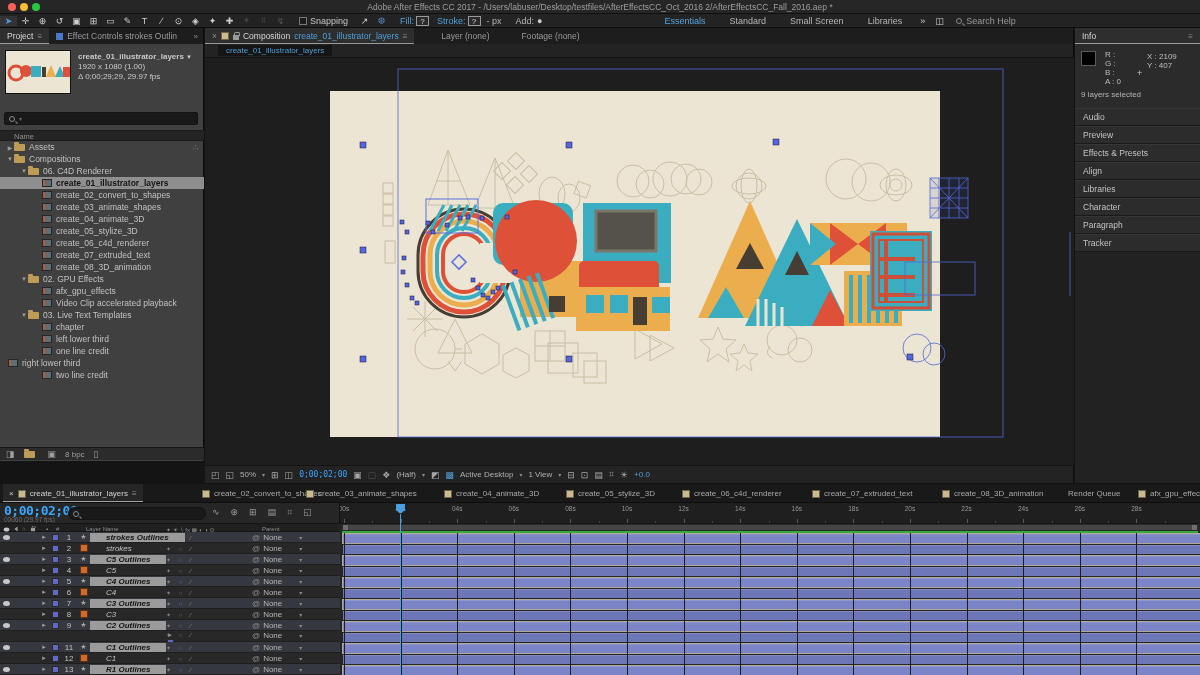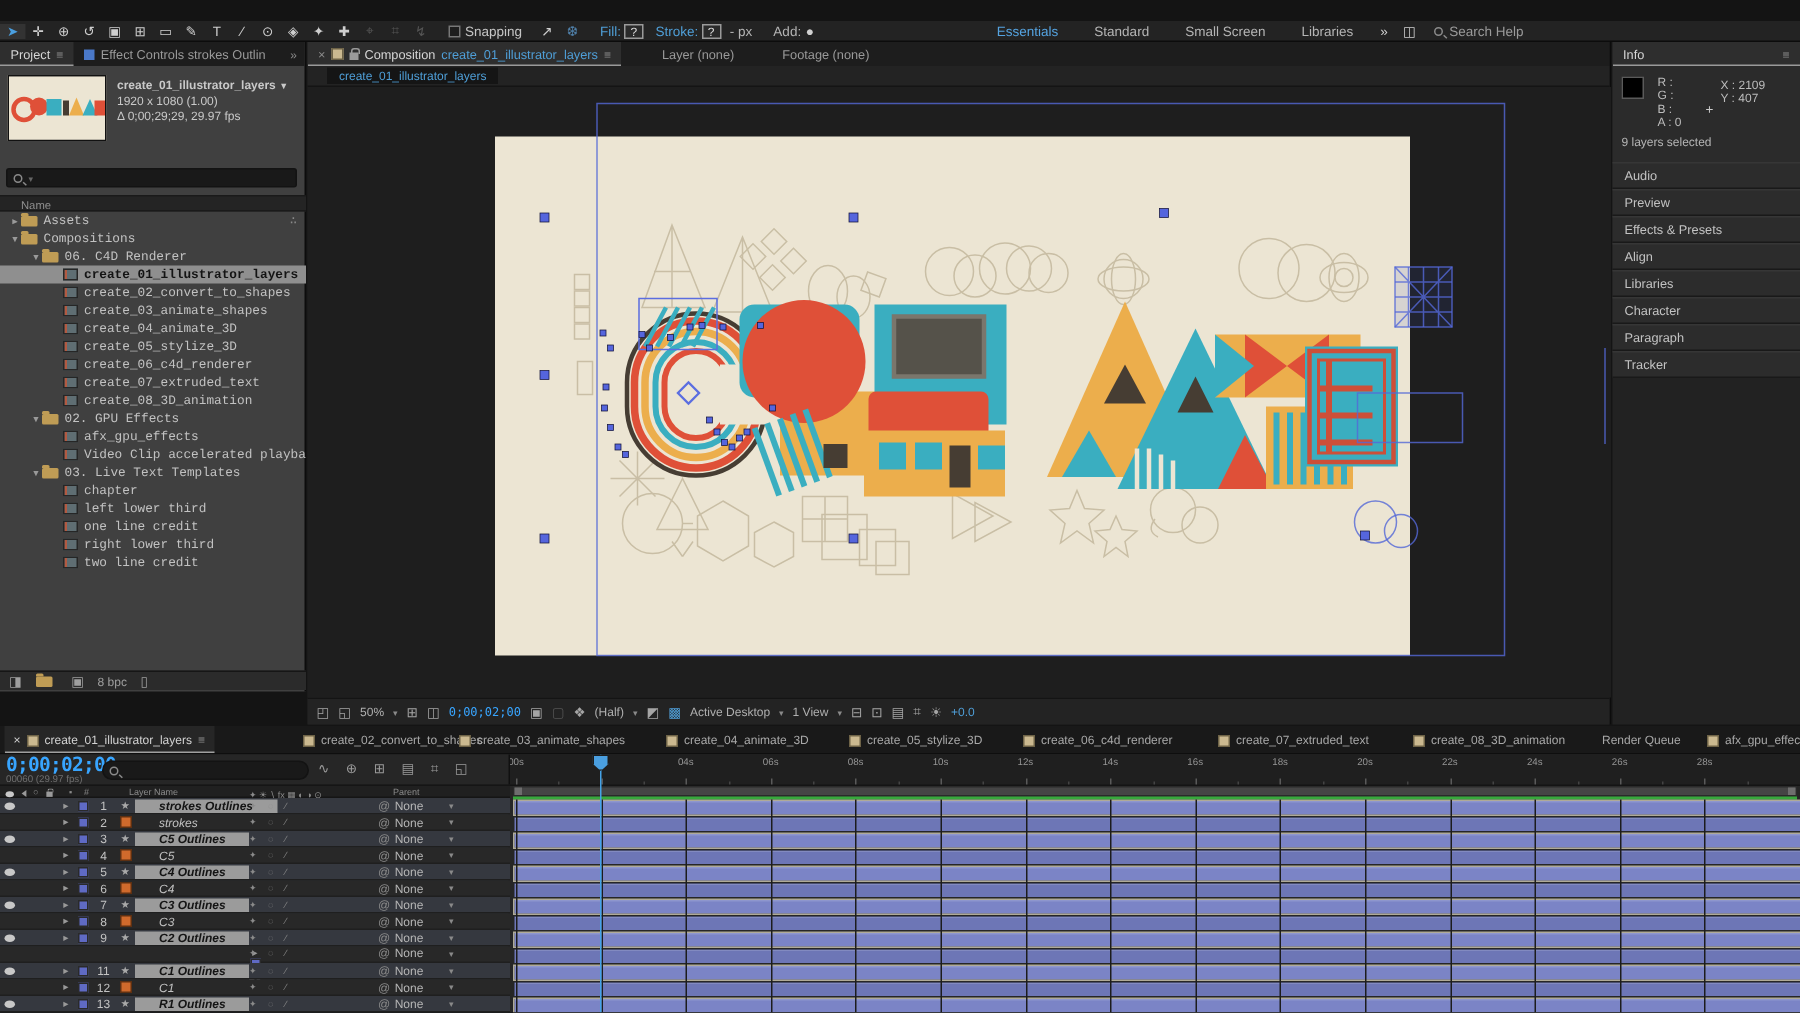--- a/index.html
+++ b/index.html
@@ -38,21 +38,21 @@
 
   
   #project { left:0; top:28px; width:204px; height:433px; border-right:1px solid #0c0c0c; }
   #pthumb { left:5px; top:22px; width:66px; height:44px; background:#ece5d3; border:1px solid #111; overflow:hidden; }
   #pmeta { left:78px; top:24px; font-size:8px; line-height:10px; color:#c9c9c9; }
   #pmeta .nm { font-weight:bold; }
   .searchbox { position:absolute; background:#191919; border:1px solid #131313; border-radius:2px;
     font-size:8px; color:#7a7a7a; display:flex; align-items:center; padding:0 4px; }
   #ptree-hdr { left:0; top:102px; width:204px; height:11px; background:#242424; border-top:1px solid #1a1a1a;
     border-bottom:1px solid #1a1a1a; font-size:7.5px; color:#909090; padding-left:14px; line-height:11px; }
-  #ptree { left:0; top:113px; width:204px; height:306px; overflow:hidden; font-size:8.5px;font-family:Liberation Mono, monospace; }
+  #ptree { left:0; top:113px; width:204px; height:306px; overflow:hidden; font-size:8.5px; }
   .trow { height:12px; display:flex; align-items:center; white-space:nowrap; color:#c2c2c2; }
   .trow.sel { background:#8f8f8f; color:#141414; font-weight:bold; }
   .tri { width:8px; font-size:6px; color:#9a9a9a; text-align:center; flex:none; }
   .fold { width:11px; height:7px; background:#bf9c55; border-radius:1px; margin-right:4px; flex:none; position:relative; }
   .fold::before { content:""; position:absolute; left:0; top:-2px; width:5px; height:2px; background:#bf9c55; border-radius:1px 1px 0 0; }
   .compico { width:10px; height:8px; background:#5f6e73; border:1px solid #262626; margin-right:4px; flex:none;
     background-image:linear-gradient(90deg,#b35a42 0 2px, transparent 2px); }
   #pbottom { left:0; top:419px; width:204px; height:13px; background:#2b2b2b; border-top:1px solid #161616;
     display:flex; align-items:center; gap:9px; padding-left:6px; font-size:8px; color:#9f9f9f; }
 
@@ -128,20 +128,26 @@
   .lockico { width:6px; height:5px; background:#9a9a9a; position:relative; margin-top:3px; }
   .lockico::before { content:""; position:absolute; left:1px; top:-3px; width:4px; height:3px;
     border:1px solid #9a9a9a; border-bottom:none; border-radius:2px 2px 0 0; }
   .spk { width:0; height:0; border-top:3px solid transparent; border-bottom:3px solid transparent; border-right:4px solid #9a9a9a; }
 </style>
 </head>
 <body>
 
 <div id="stage">
 
+  <div id="titlebar" class="abs">
+    <span class="tl-dot" style="left:8px;background:#ff5f57"></span>
+    <span class="tl-dot" style="left:20px;background:#febc2e"></span>
+    <span class="tl-dot" style="left:32px;background:#28c840"></span>
+    <span class="title">Adobe After Effects CC 2017 - /Users/labuser/Desktop/testfiles/AfterEffectsCC_Oct_2016 2/AfterEffectsCC_Fall_2016.aep *</span>
+  </div>
 
   <div id="toolbar" class="abs">
     <span id="tool-icons" style="display:flex">
         <span class="tool active">➤</span>
         <span class="tool">✛</span>
         <span class="tool">⊕</span>
         <span class="tool">↺</span>
         <span class="tool">▣</span>
         <span class="tool">⊞</span>
         <span class="tool">▭</span>
@@ -300,21 +306,21 @@
         <div class="trow" style="padding-left: 34px;">
           <span class="tri"></span>
           <span class="compico"></span>
           <span>left lower third</span>
         </div>
         <div class="trow" style="padding-left: 34px;">
           <span class="tri"></span>
           <span class="compico"></span>
           <span>one line credit</span>
         </div>
-        <div class="trow" style="padding-left: 34px;">
+        <div class="trow" style="">
           <span class="tri"></span>
           <span class="compico"></span>
           <span>right lower third</span>
         </div>
         <div class="trow" style="padding-left: 34px;">
           <span class="tri"></span>
           <span class="compico"></span>
           <span>two line credit</span>
         </div>
       </div>

